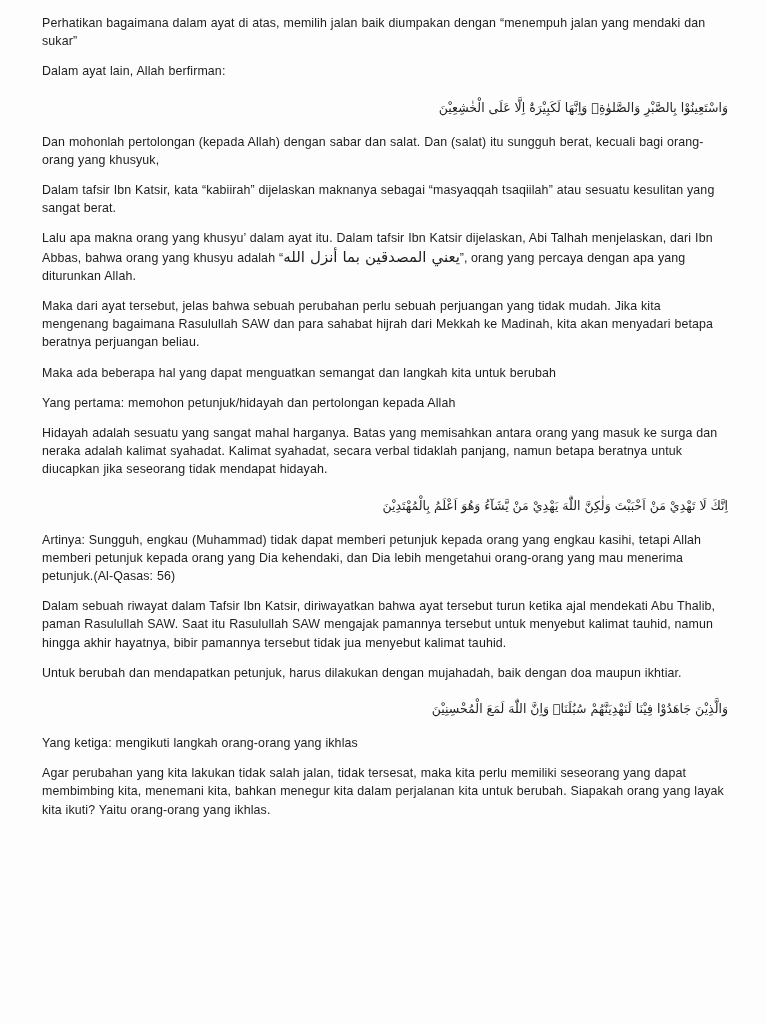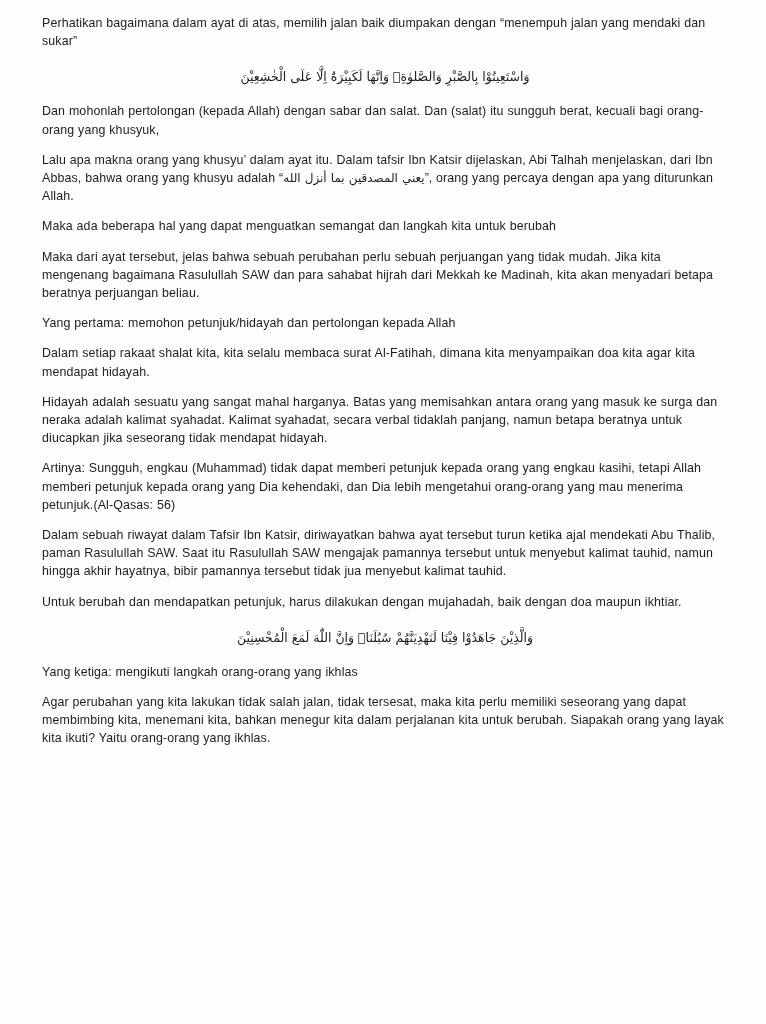--- a/index.html
+++ b/index.html
@@ -31,64 +31,66 @@
     color: #1d1d1d;
     text-align: left;
     margin: 0 0 12px 0;
     letter-spacing: 0.01em;
     word-spacing: 0.02em;
   }
   .arabic {
     font-family: "DejaVu Sans", "Liberation Sans", sans-serif;
     direction: rtl;
     unicode-bidi: bidi-override;
-    text-align: center;
+    text-align: right;
     font-size: 12.5px;
     line-height: 22px;
     color: #212121;
     margin: 0 0 11px 0;
     padding-top: 4px;
     padding-bottom: 3px;
     white-space: nowrap;
     overflow: hidden;
   }
   .arabic-inline {
     font-family: "DejaVu Sans", "Liberation Sans", sans-serif;
     direction: rtl;
     unicode-bidi: embed;
-    font-size: 12px;
+    font-size: 15px;
   }
 </style>
 </head>
 <body>
 
 <div class="page">
   <div class="content">
 
     <p class="para">Perhatikan bagaimana dalam ayat di atas, memilih jalan baik diumpakan dengan “menempuh jalan yang mendaki dan sukar”</p>
 
+    <p class="para">Dalam ayat lain, Allah berfirman:</p>
 
     <p class="arabic">وَاسْتَعِينُوْا بِالصَّبْرِ وَالصَّلوٰةِۗ وَاِنَّهَا لَكَبِيْرَةٌ اِلَّا عَلَى الْخٰشِعِيْنَ</p>
 
     <p class="para">Dan mohonlah pertolongan (kepada Allah) dengan sabar dan salat. Dan (salat) itu sungguh berat, kecuali bagi orang-orang yang khusyuk,</p>
 
+    <p class="para">Dalam tafsir Ibn Katsir, kata “kabiirah” dijelaskan maknanya sebagai “masyaqqah tsaqiilah” atau sesuatu kesulitan yang sangat berat.</p>
 
     <p class="para"><span>Lalu apa makna orang yang khusyu’ dalam ayat itu. Dalam tafsir Ibn Katsir dijelaskan, Abi Talhah menjelaskan, dari Ibn Abbas, bahwa orang yang khusyu adalah “</span><span class="arabic-inline">يعني المصدقين بما أنزل الله</span><span>”, orang yang percaya dengan apa yang diturunkan Allah.</span></p>
 
+    <p class="para">Maka dari ayat tersebut, jelas bahwa sebuah perubahan perlu sebuah perjuangan yang tidak mudah. Jika kita mengenang bagaimana Rasulullah SAW dan para sahabat hijrah dari Mekkah ke Madinah, kita akan menyadari betapa beratnya perjuangan beliau.</p>
+
     <p class="para">Maka ada beberapa hal yang dapat menguatkan semangat dan langkah kita untuk berubah</p>
-
-    <p class="para">Maka dari ayat tersebut, jelas bahwa sebuah perubahan perlu sebuah perjuangan yang tidak mudah. Jika kita mengenang bagaimana Rasulullah SAW dan para sahabat hijrah dari Mekkah ke Madinah, kita akan menyadari betapa beratnya perjuangan beliau.</p>
 
     <p class="para">Yang pertama: memohon petunjuk/hidayah dan pertolongan kepada Allah</p>
 
-    <p class="para">Dalam setiap rakaat shalat kita, kita selalu membaca surat Al-Fatihah, dimana kita menyampaikan doa kita agar kita mendapat hidayah.</p>
 
     <p class="para">Hidayah adalah sesuatu yang sangat mahal harganya. Batas yang memisahkan antara orang yang masuk ke surga dan neraka adalah kalimat syahadat. Kalimat syahadat, secara verbal tidaklah panjang, namun betapa beratnya untuk diucapkan jika seseorang tidak mendapat hidayah.</p>
 
 
+    <p class="arabic">اِنَّكَ لَا تَهْدِيْ مَنْ اَحْبَبْتَ وَلٰكِنَّ اللّٰهَ يَهْدِيْ مَنْ يَّشَآءُ وَهُوَ اَعْلَمُ بِالْمُهْتَدِيْنَ</p>
 
     <p class="para">Artinya: Sungguh, engkau (Muhammad) tidak dapat memberi petunjuk kepada orang yang engkau kasihi, tetapi Allah memberi petunjuk kepada orang yang Dia kehendaki, dan Dia lebih mengetahui orang-orang yang mau menerima petunjuk.(Al-Qasas: 56)</p>
 
     <p class="para">Dalam sebuah riwayat dalam Tafsir Ibn Katsir, diriwayatkan bahwa ayat tersebut turun ketika ajal mendekati Abu Thalib, paman Rasulullah SAW. Saat itu Rasulullah SAW mengajak pamannya tersebut untuk menyebut kalimat tauhid, namun hingga akhir hayatnya, bibir pamannya tersebut tidak jua menyebut kalimat tauhid.</p>
 
 
     <p class="para">Untuk berubah dan mendapatkan petunjuk, harus dilakukan dengan mujahadah, baik dengan doa maupun ikhtiar.</p>
 
 
     <p class="arabic">وَالَّذِيْنَ جَاهَدُوْا فِيْنَا لَنَهْدِيَنَّهُمْ سُبُلَنَاۗ وَاِنَّ اللّٰهَ لَمَعَ الْمُحْسِنِيْنَ</p>

